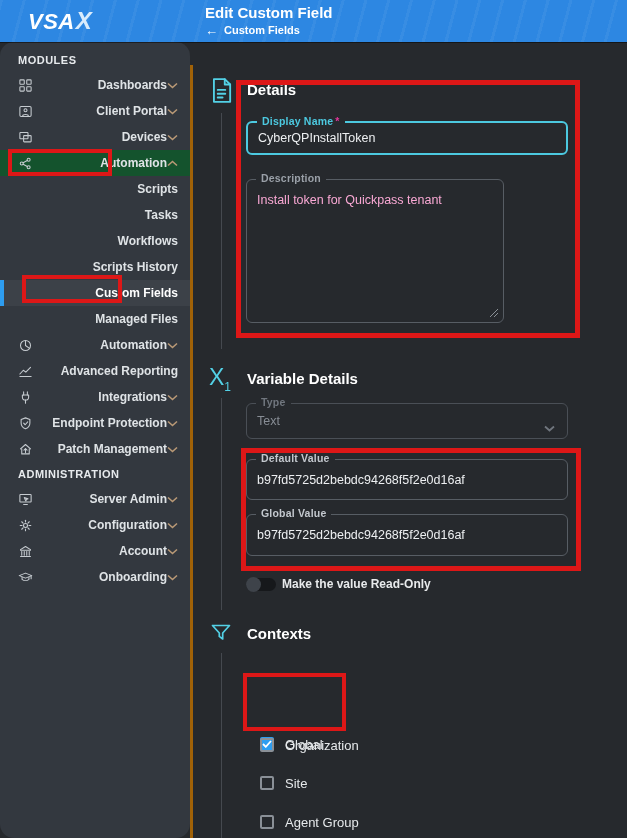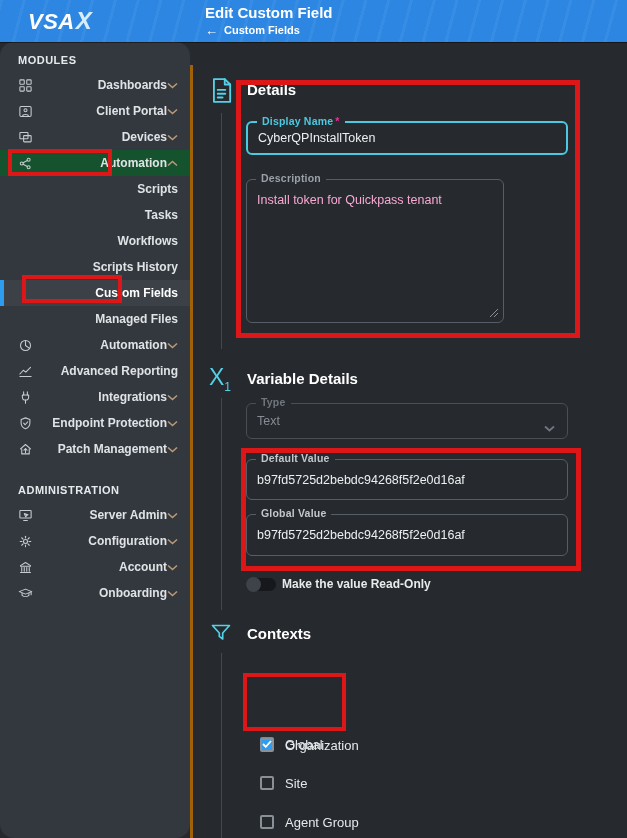--- a/index.html
+++ b/index.html
@@ -26,21 +26,21 @@
   .page-title { font-size:15px; font-weight:700; }
   .back-link { display:flex; align-items:center; gap:6px; margin-top:3px;
     font-size:11px; font-weight:700; color:#fff; cursor:pointer; }
   .back-arrow { font-size:13px; line-height:11px; }
 
   
   .sidebar { position:absolute; left:0; top:42px; width:190px; height:796px;
     background:#33383f; overflow:hidden; padding-top:6px; z-index:1;border-radius:14px; }
   .side-label { height:24px; line-height:24px; padding-left:18px;
     font-size:11px; font-weight:700; color:#e7eaed; letter-spacing:.5px; }
-  .side-label.admin { margin-top:16px; }
+  .side-label.admin { margin-top:0; }
   .srow { position:relative; height:26px; display:flex; align-items:center;
     padding:0 12px 0 18px; cursor:pointer;text-align:right; }
   .srow .sicon { width:15px; height:15px; margin-right:6px; flex:0 0 15px; display:flex; }
   .srow .sicon svg { width:15px; height:15px; stroke:#c6cbd0; fill:none;
     stroke-width:1.7; stroke-linecap:round; stroke-linejoin:round; }
   .srow .slabel { flex:1; font-size:12px; font-weight:600; color:#dfe3e6; white-space:nowrap; }
   .srow .chev { margin-left:auto; display:flex; }
   .srow.sub { padding-left:27px; }
   .srow.open { background:#14532d; }
   .srow.active { background:#3c4148; box-shadow:inset 4px 0 0 #2e9df0; }

